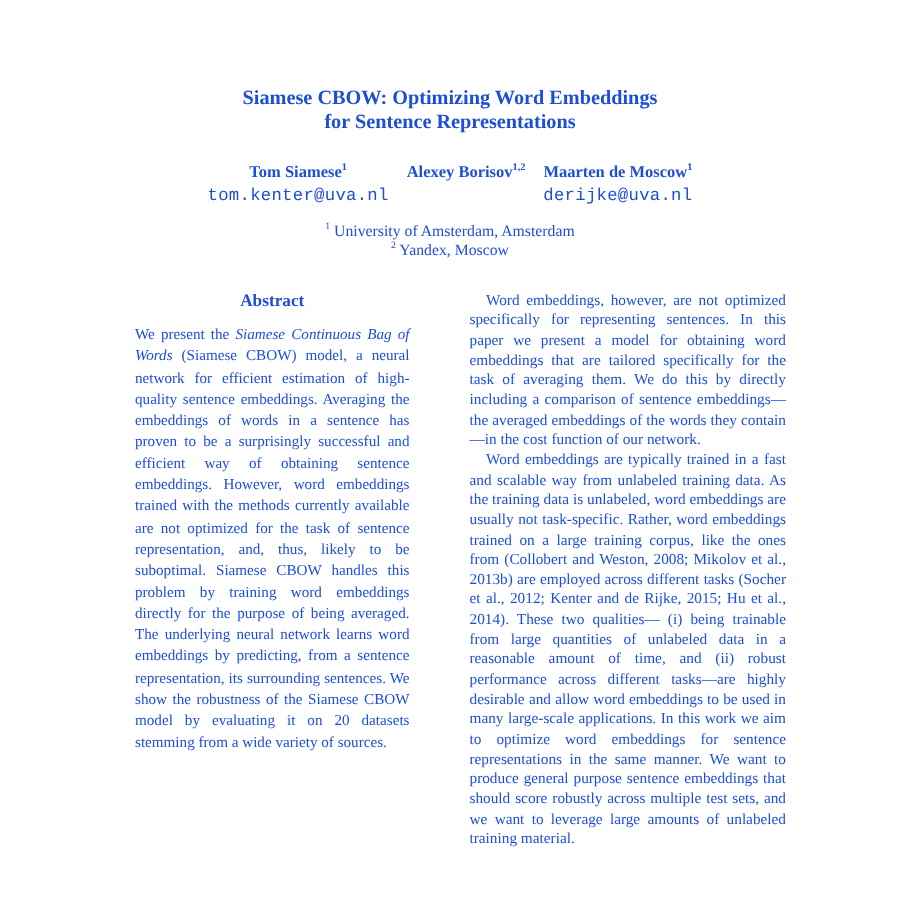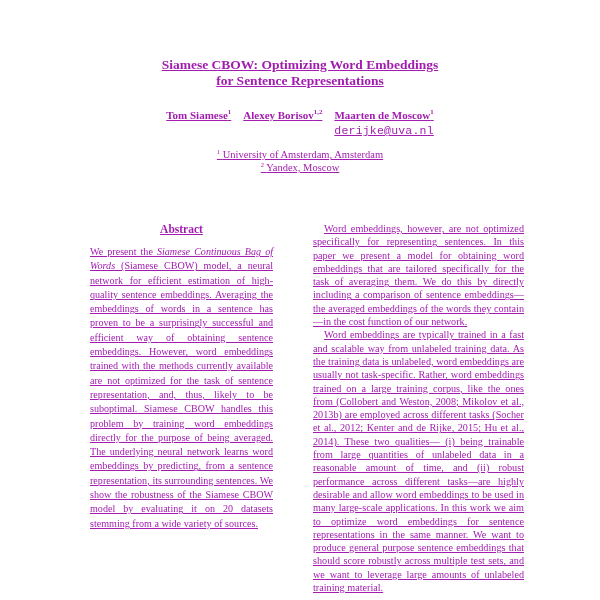--- a/index.html
+++ b/index.html
@@ -1,21 +1,21 @@
 <!DOCTYPE html>
 <html><head>
 <meta charset="utf-8">
 <style>
   * { box-sizing: border-box; }
   html, body { margin: 0; padding: 0; background: #ffffff; }
   .page {
     width: 600px; height: 600px; overflow: hidden;
-    background: #ffffff; color: #a21caf;
+    background: #ffffff; color: #1d4ed8;
     font-family: "Liberation Serif", serif;
-    position: relative; margin: 0 auto; text-decoration: underline;
+    position: relative; margin: 0 auto;
   }
   .paper-title {
     margin: 0; padding-top: 57px;
     text-align: center; font-weight: bold;
     font-size: 13.5px; line-height: 16px;
   }
   .paper-title span { display: block; }
   .authors {
     display: flex; justify-content: center; align-items: flex-start;
     gap: 12px; margin-top: 20px;
@@ -27,21 +27,21 @@
     font-size: 11.5px; line-height: 13px; margin-top: 2px;
     letter-spacing: 0.2px; white-space: nowrap;
   }
   sup { vertical-align: super; font-size: 0.62em; line-height: 0; }
   .affiliations {
     text-align: center; margin-top: 11px;
     font-size: 10.5px; line-height: 13px;
   }
   .columns {
     display: flex; gap: 26px;
-    padding: 0 76px; margin-top: 48px;
+    padding: 0 76px; margin-top: 20px;
   }
   .col { flex: 1; min-width: 0; }
   .abstract-heading {
     margin: 1px 0 10px; text-align: center;
     font-size: 11.5px; font-weight: bold;
   }
   .abstract-text {
     margin: 0; padding: 0 14px;
     font-size: 10.1px; line-height: 14.3px;
     text-align: justify;
@@ -66,20 +66,21 @@
   <h1 class="paper-title">
     <span>Siamese CBOW: Optimizing Word Embeddings</span>
     <span>for Sentence Representations</span>
   </h1>
 
   <div class="authors">
     <div class="author">
       <div class="author-name">
         <span>Tom Siamese</span><sup>1</sup>
       </div>
+      <div class="author-email">tom.kenter@uva.nl</div>
     </div>
     <div class="author">
       <div class="author-name">
         <span>Alexey Borisov</span><sup>1,2</sup>
       </div>
     </div>
     <div class="author">
       <div class="author-name">
         <span>Maarten de Moscow</span><sup>1</sup>
       </div>

